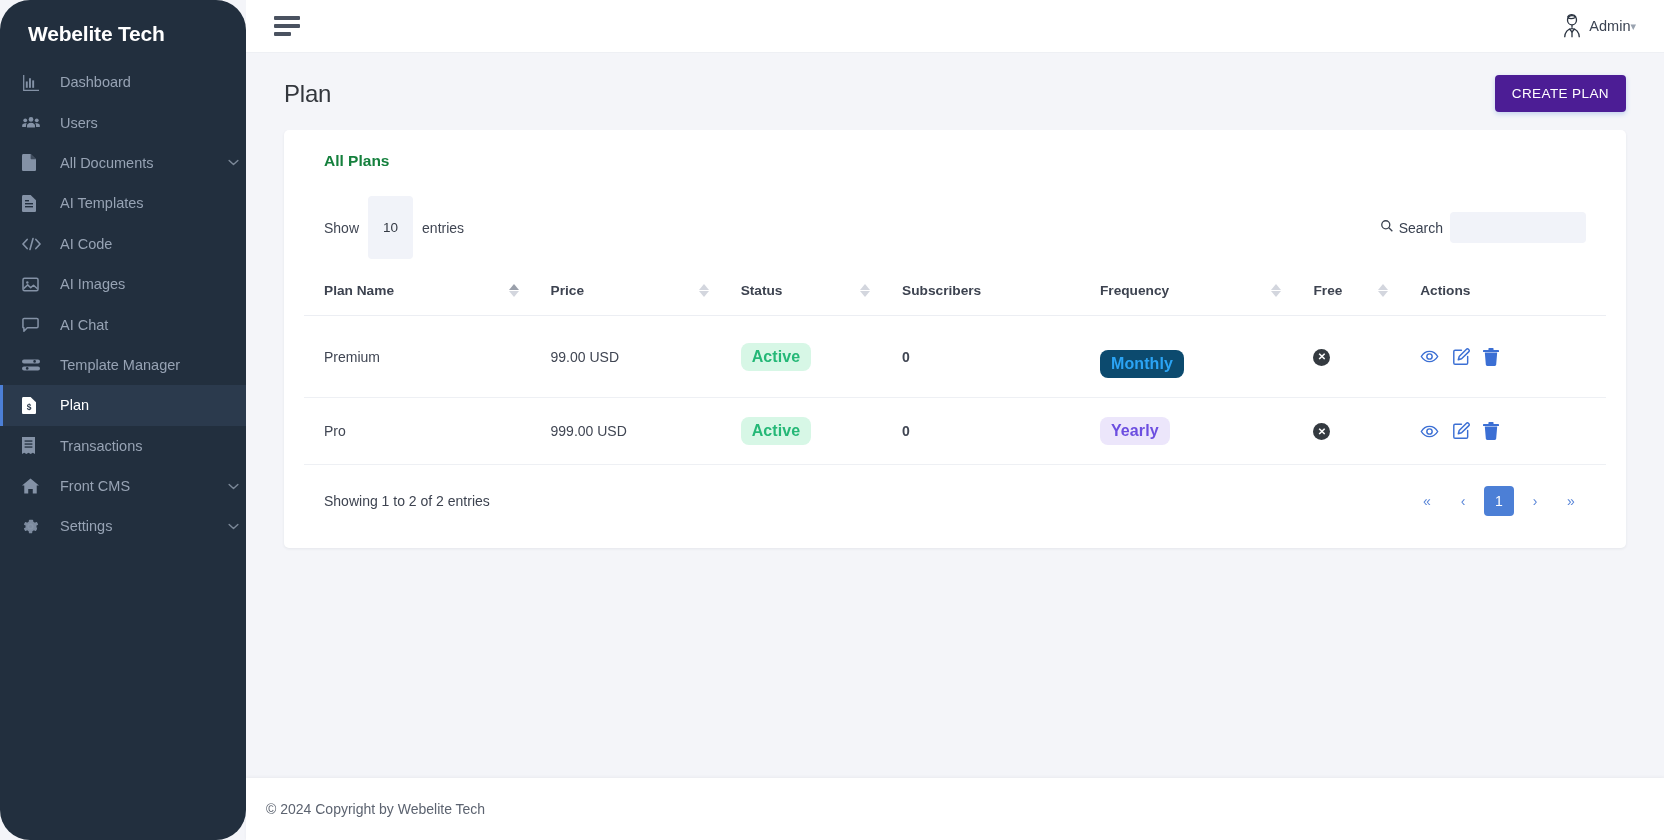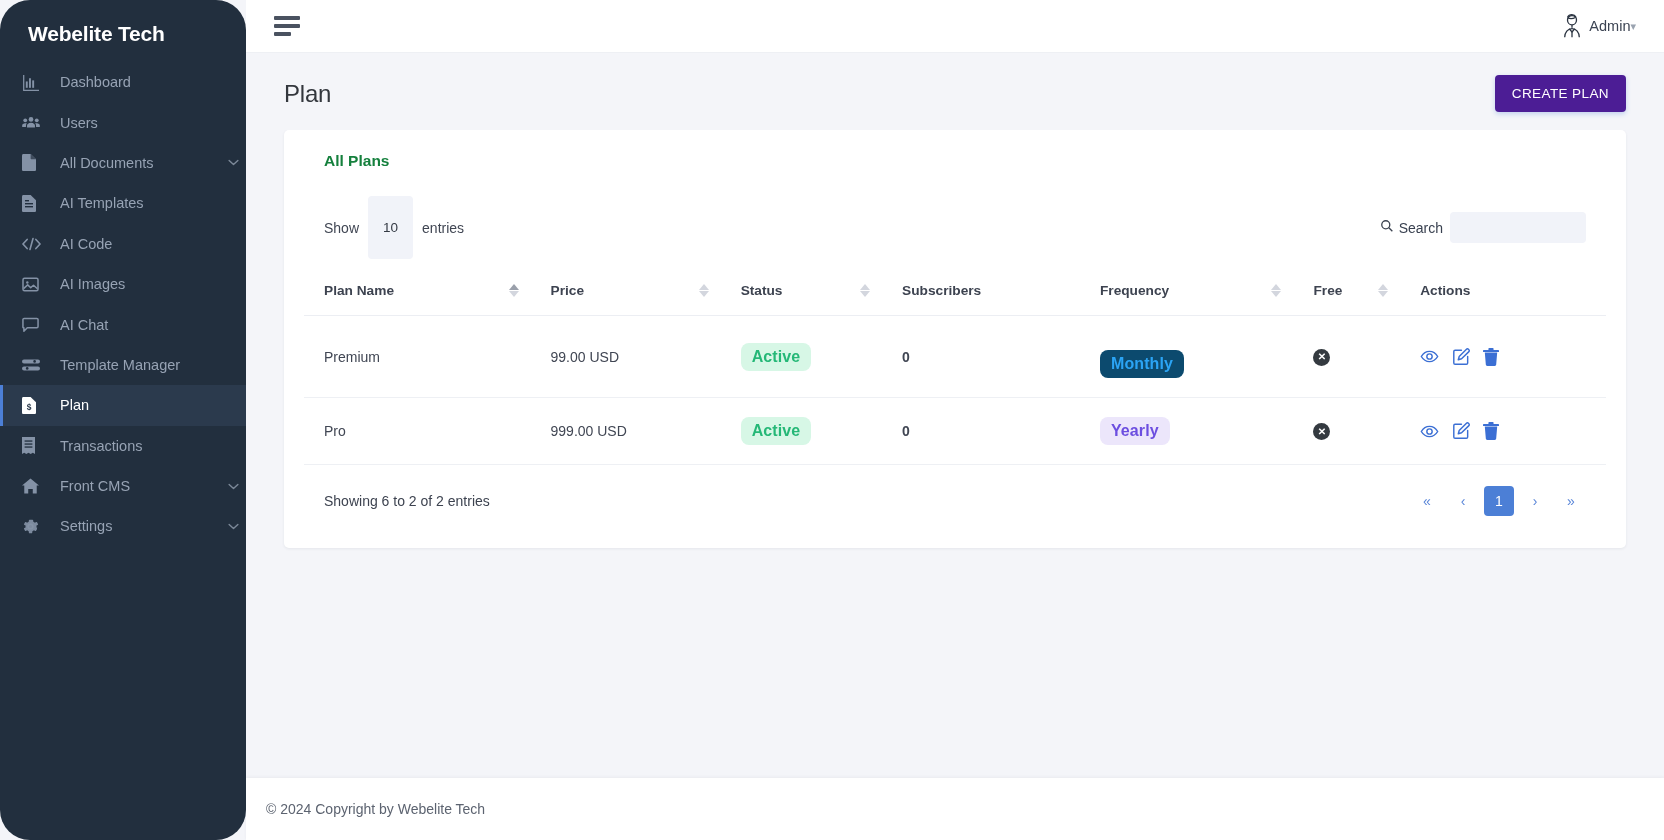--- a/index.html
+++ b/index.html
@@ -586,21 +586,21 @@
                         <rect x="5.4" y="0" width="5.2" height="2.4" rx=".8"></rect>
                       </svg>
                     </span>
                   </div>
                 </td>
               </tr>
             </tbody>
         </table>
 
         <div class="table-footer">
-          <div class="showing-info">Showing 6 to 2 of 2 entries</div>
+          <div class="showing-info">Showing 1 to 2 of 2 entries</div>
           <div class="footer-spacer"></div>
           <div class="pagination" id="pagination-root">
               <div class="pg">«</div>
               <div class="pg">‹</div>
               <div class="pg current">1</div>
               <div class="pg">›</div>
               <div class="pg">»</div>
             </div>
         </div>
 

